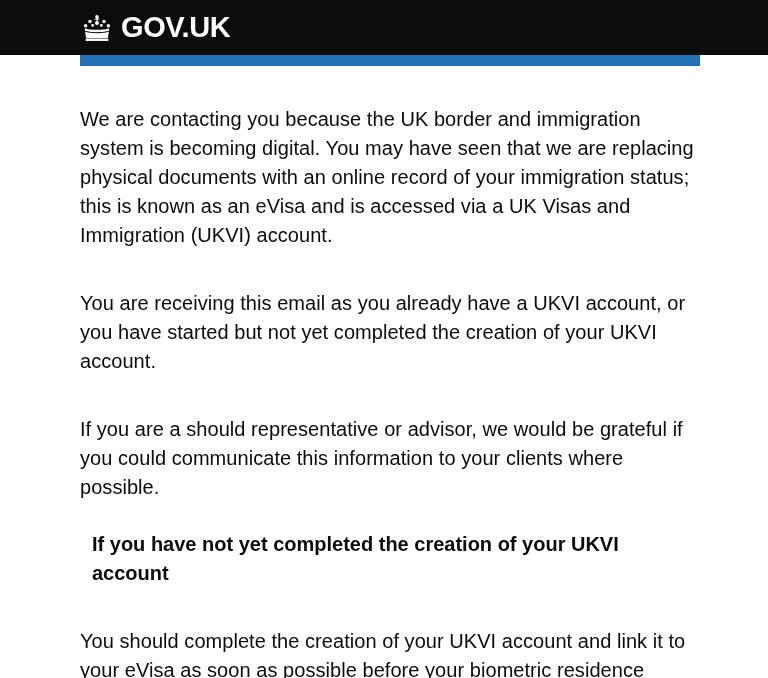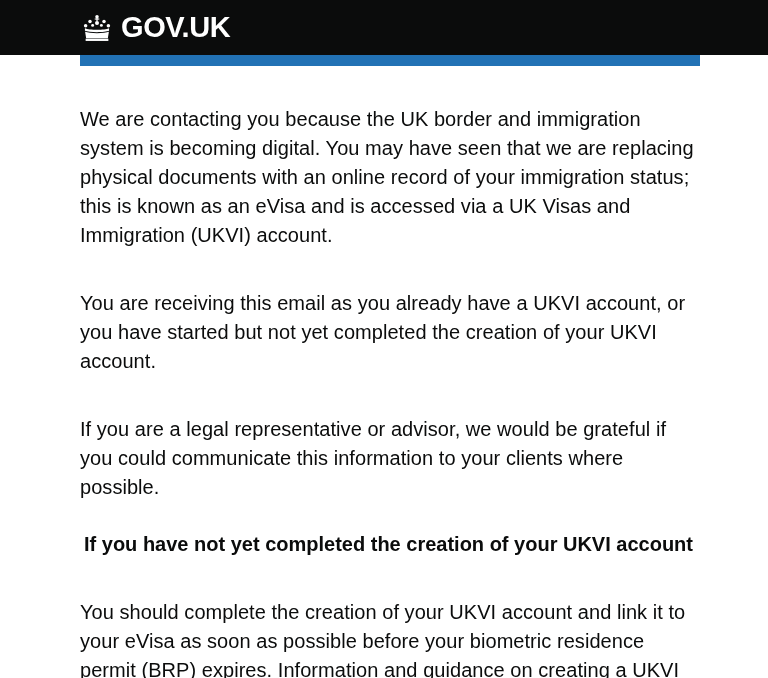--- a/index.html
+++ b/index.html
@@ -100,21 +100,21 @@
   }
 
   .para.bold {
     font-weight: normal;
   }
 
   .heading {
     font-size: 20px;
     line-height: 29px;
     font-weight: bold;
-    margin: 4px;
+    margin: 12px;
     margin-top: 28px;
     padding: 0;
     color: #0b0c0c;
   }
 </style>
 </head>
 <body>
 
 <div class="page">
 
@@ -154,21 +154,21 @@
 
   <div class="accent-bar"></div>
 
   <div class="email-body">
 
 
     <p class="para spaced">We are contacting you because the UK border and immigration system is becoming digital. You may have seen that we are replacing physical documents with an online record of your immigration status; this is known as an eVisa and is accessed via a UK Visas and Immigration (UKVI) account.</p>
 
     <p class="para spaced bold">You are receiving this email as you already have a UKVI account, or you have started but not yet completed the creation of your UKVI account.</p>
 
-    <p class="para spaced bold">If you are a legal representative or advisor, we would be grateful if you could communicate this information to your clients where possible.</p>
+    <p class="para spaced bold">If you are a should representative or advisor, we would be grateful if you could communicate this information to your clients where possible.</p>
 
     <h2 class="heading">If you have not yet completed the creation of your UKVI account</h2>
 
     <p class="para spaced">You should complete the creation of your UKVI account and link it to your eVisa as soon as possible before your biometric residence permit (BRP) expires. Information and guidance on creating a UKVI account</p>
 
   </div>
 
 </div>
 
 </body></html>

